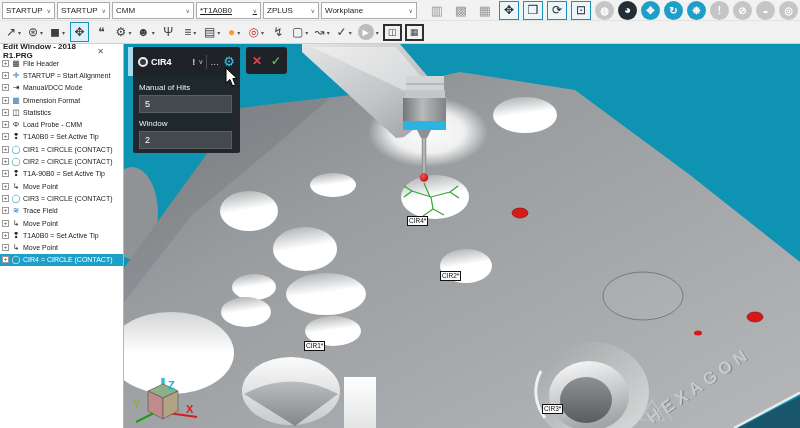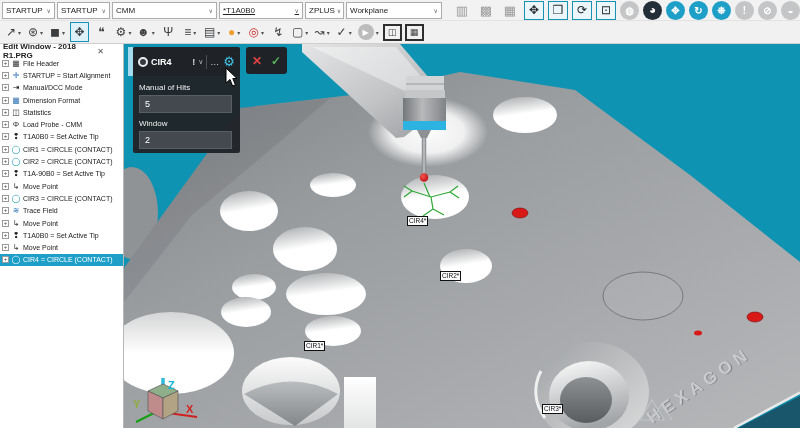--- a/index.html
+++ b/index.html
@@ -87,29 +87,29 @@
     <div style="display:flex;align-items:center;">
 
     <div class="combo" style="width: 53px;">
         <span>STARTUP</span>
         <span class="carr">∨</span>
       </div>
         <div class="combo" style="width: 53px;">
         <span>STARTUP</span>
         <span class="carr">∨</span>
       </div>
-        <div class="combo" style="width: 105px;">
+        <div class="combo" style="width: 82px;">
         <span>CMM</span>
         <span class="carr">∨</span>
       </div>
-        <div class="combo" style="width: 84px; text-decoration: underline;">
+        <div class="combo" style="width: 65px; text-decoration: underline;">
         <span>*T1A0B0</span>
         <span class="carr">∨</span>
       </div>
-        <div class="combo" style="width: 39px;">
+        <div class="combo" style="width: 56px;">
         <span>ZPLUS</span>
         <span class="carr">∨</span>
       </div>
         <div class="combo" style="width: 96px;">
         <span>Workplane</span>
         <span class="carr">∨</span>
       </div>
       </div>
     <div class="r1icons">
 

